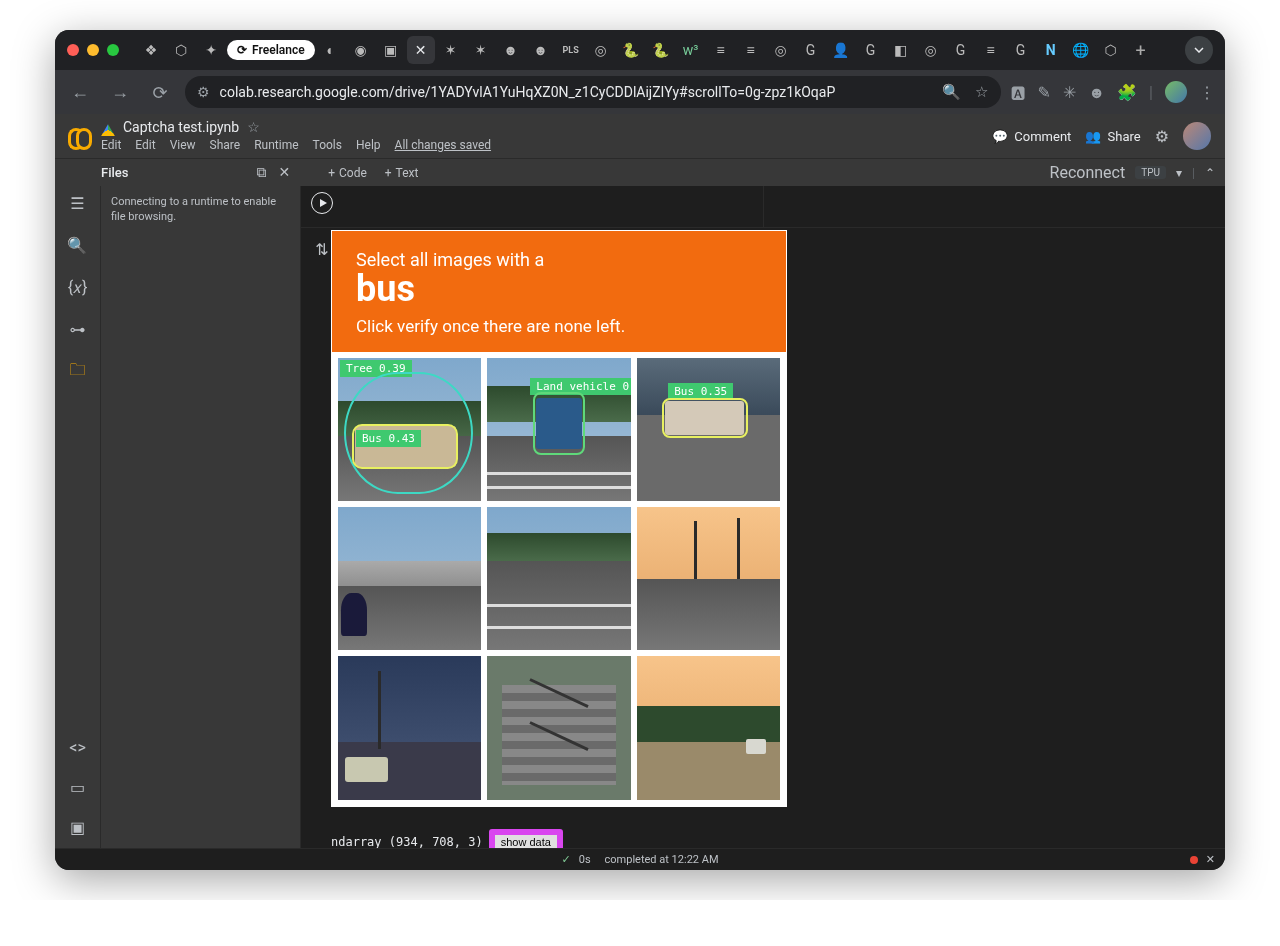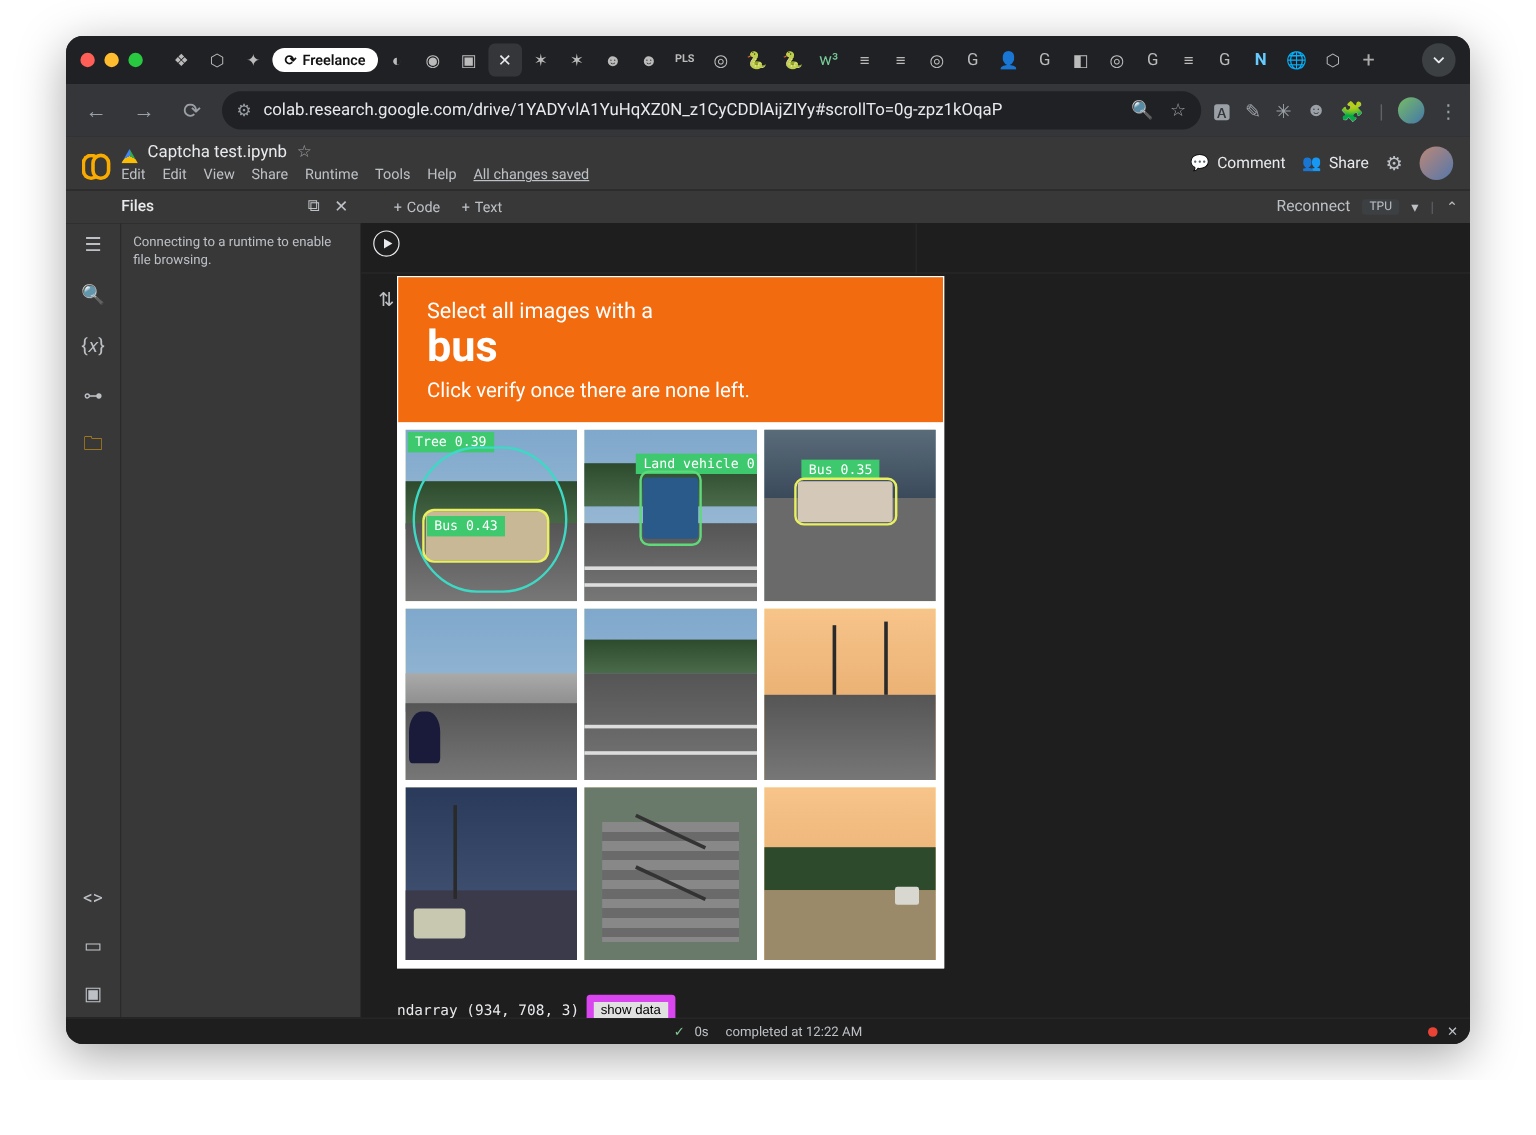--- a/index.html
+++ b/index.html
@@ -94,21 +94,21 @@
   .colab-sub {
     background:#383838; height:28px; display:flex; align-items:center;
     justify-content:space-between; padding:0 10px 0 46px; border-top:1px solid #2a2a2a;
     font-size:12px; color:#bdc1c6;
   }
   .sub-left { display:flex; align-items:center; gap:18px; }
   .files-title{display:flex;align-items:center;gap:10px;font-size:13px;color:#e8eaed;font-weight:500;}
   .sub-icons{display:flex;gap:12px;font-size:14px;color:#bdc1c6;}
   .add-btn{display:flex;align-items:center;gap:4px;cursor:pointer;}
   .sub-right{display:flex;align-items:center;gap:10px;}
-  .runtime{font-size:13px;}
+  .runtime{font-size:16px;}
   .tpu-pill{background:#3c4043;border-radius:3px;padding:1px 6px;font-size:10px;}
   
   .content { flex:1; display:flex; overflow:hidden; position:relative; }
   .rail {
     width:46px; background:#383838; border-right:1px solid #2a2a2a;
     display:flex; flex-direction:column; align-items:center; padding-top:4px; gap:16px;
   }
   .rail .ic{width:26px;height:26px;display:flex;align-items:center;justify-content:center;
     color:#bdc1c6;font-size:16px;border-radius:4px;cursor:pointer;}
   .rail .ic.active{color:#f9ab00;}
@@ -141,21 +141,21 @@
     background:#f26b0f; color:#fff; padding:18px 24px 16px;
   }
   .cap-l1{font-size:18px;}
   .cap-l2{font-size:36px;font-weight:700;line-height:1.1;}
   .cap-l3{font-size:17px;margin-top:6px;}
   .grid3{
     display:grid;grid-template-columns:repeat(3,1fr);gap:6px;padding:6px;background:#fff;
   }
   .tile{
     aspect-ratio:1/1;position:relative;overflow:hidden;
-    background:#fef9c3;
+    background:#bef264;
   }
   .road{position:absolute;left:0;right:0;bottom:0;height:45%;
     background:linear-gradient(#555,#777);}
   .sky{position:absolute;inset:0;background:linear-gradient(#b8cde0,#e6d6c4);}
   .sky.orange{background:linear-gradient(#f7c48a,#e0a060);}
   .sky.blue{background:linear-gradient(#7fa8cc,#a8c3d9);}
   .trees{position:absolute;left:0;right:0;top:30%;height:28%;
     background:linear-gradient(#2d4a2d,#4a6b4a);}
   .bus-shape{position:absolute;background:#c9b896;border-radius:3px;}
   .bus-shape.blue{background:#2a5a8a;}

